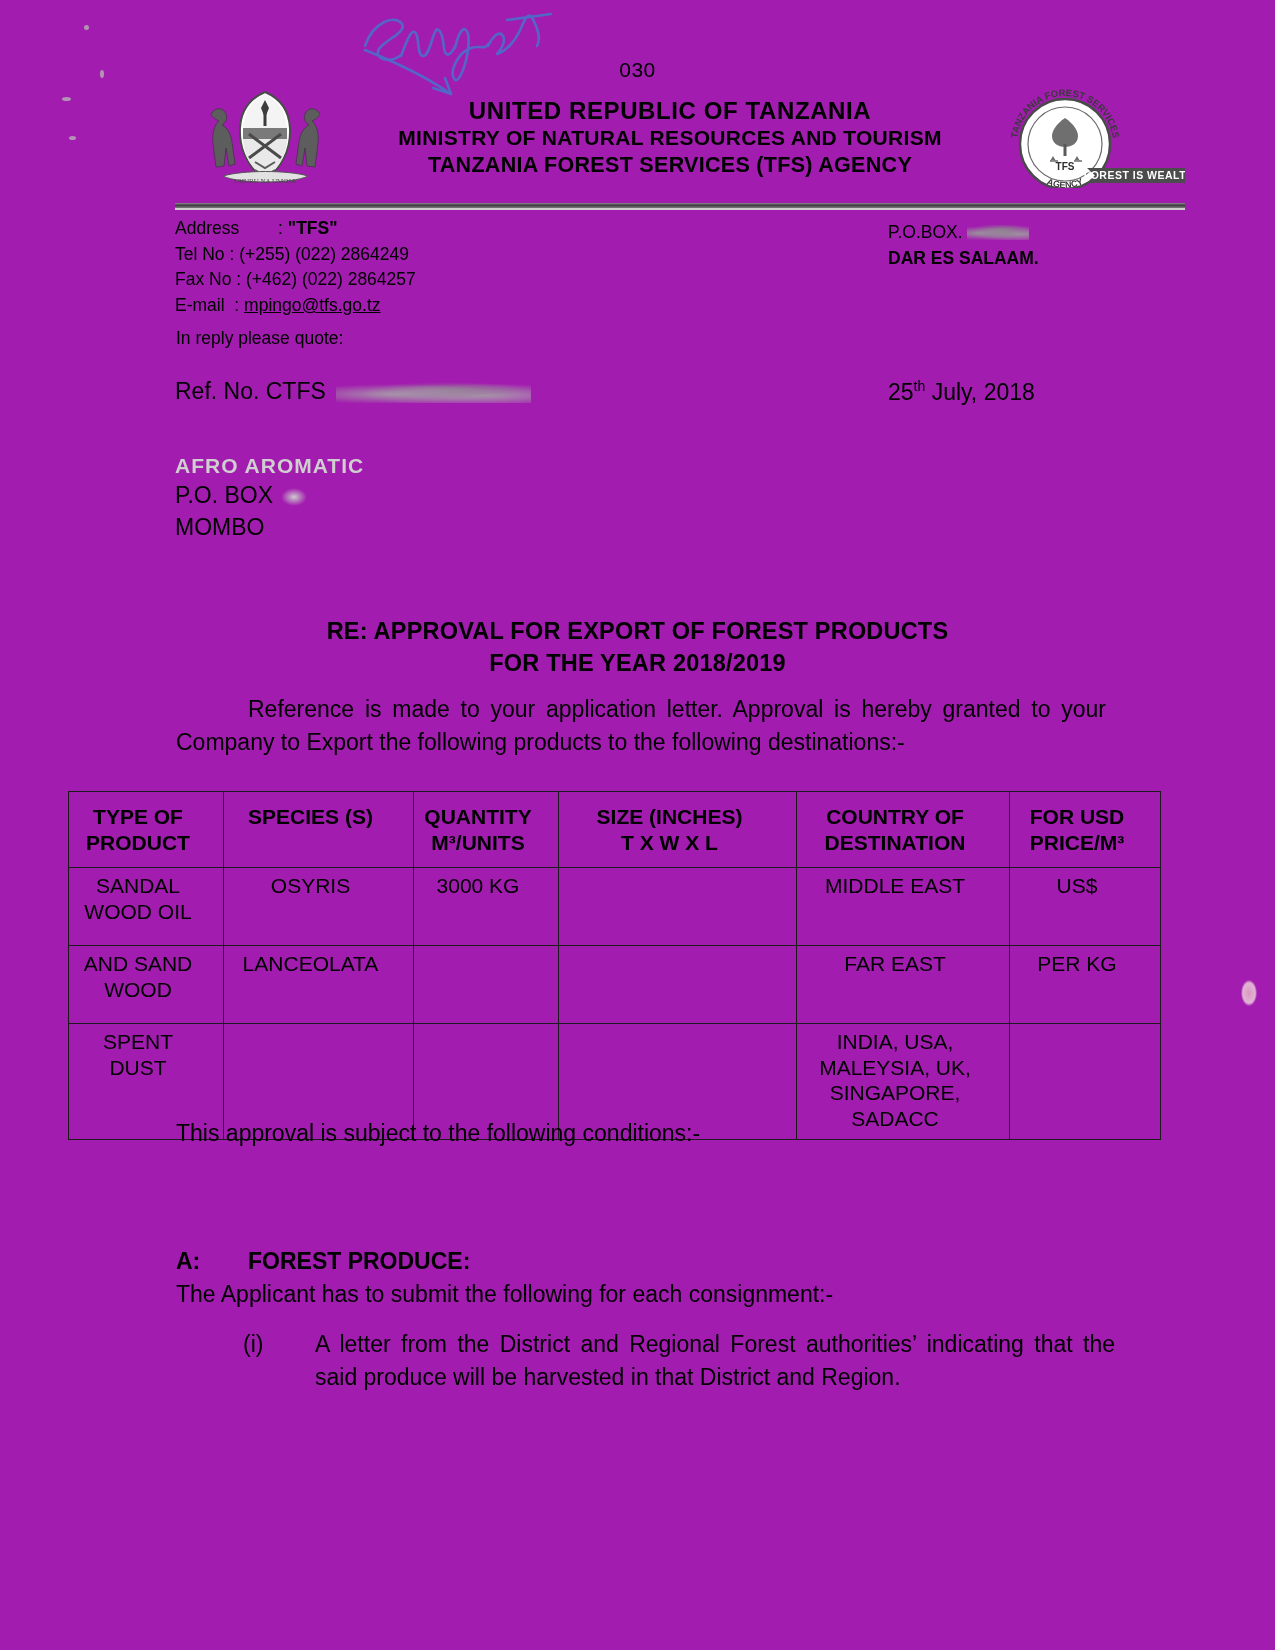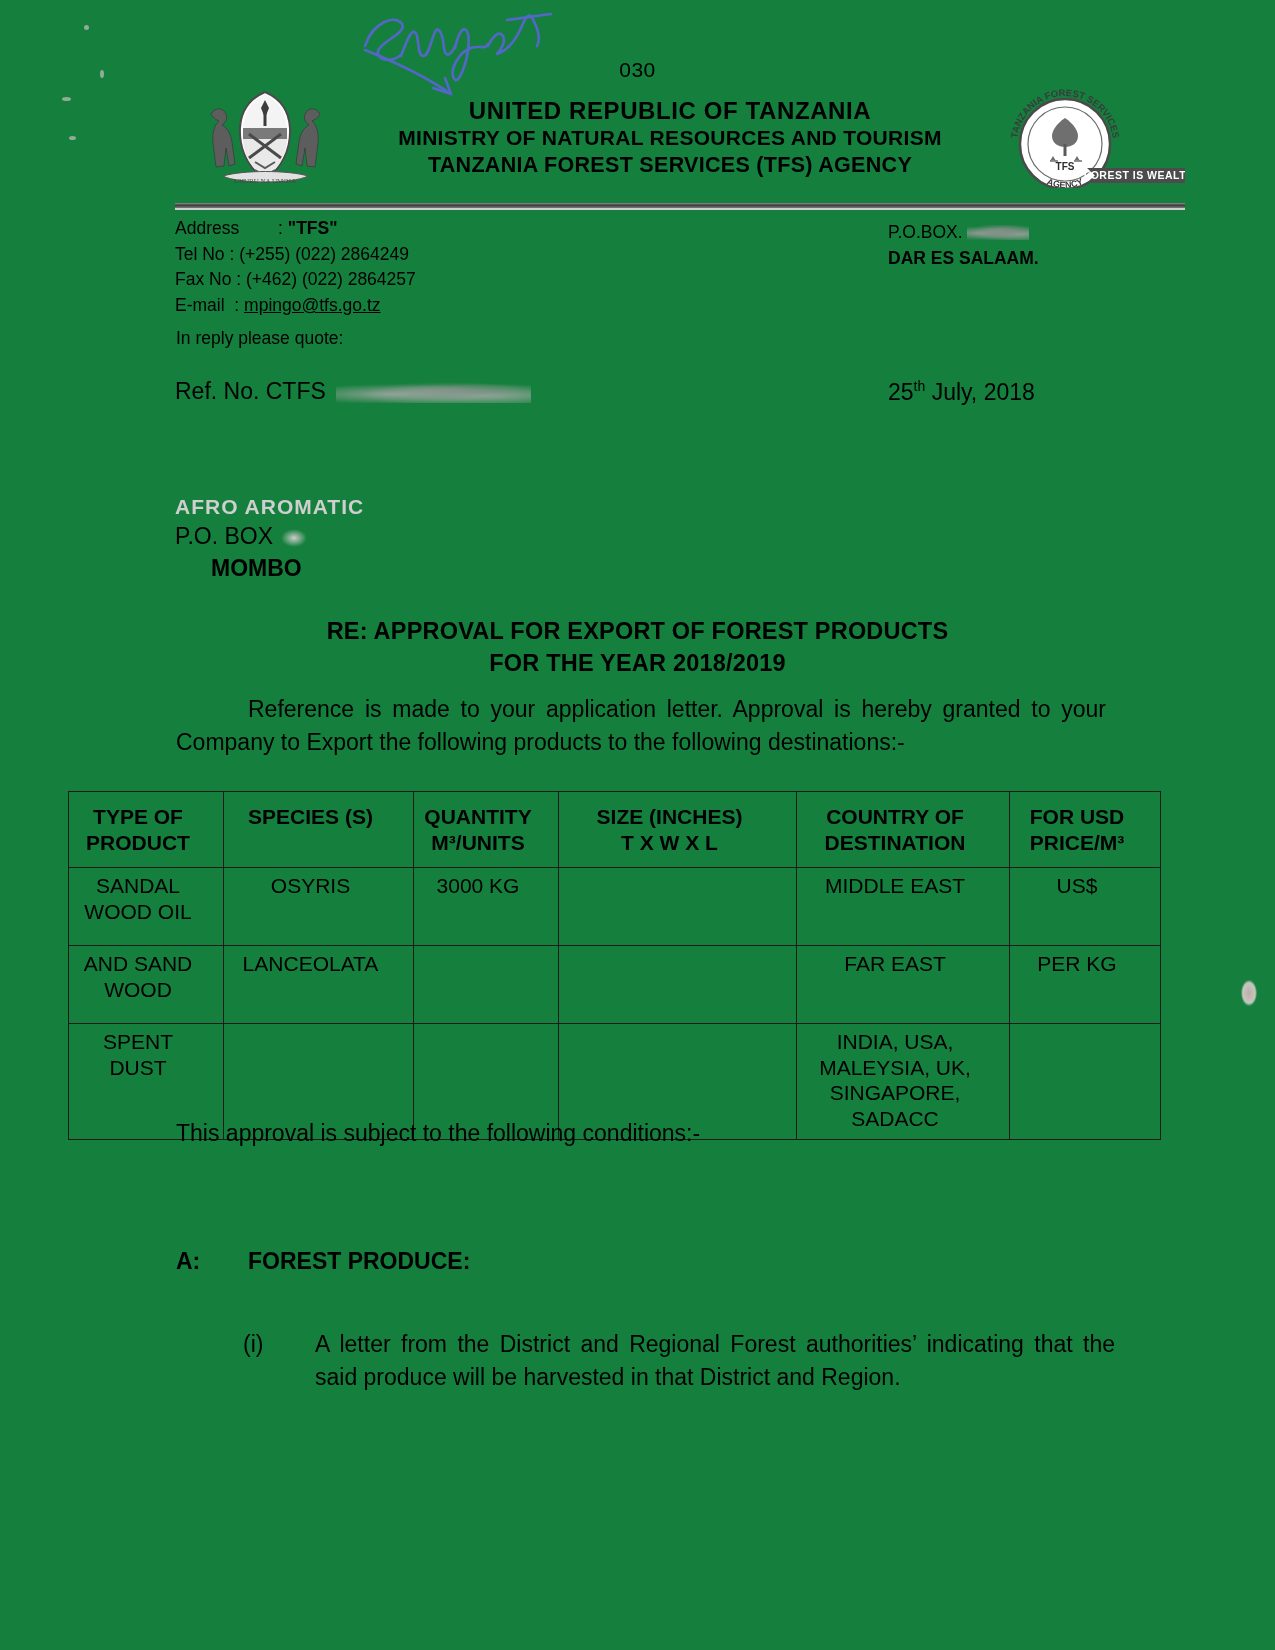--- a/index.html
+++ b/index.html
@@ -10,21 +10,21 @@
   }
   body {
     font-family: "Liberation Sans", sans-serif;
     color: #000000;
   }
   #page {
     position: relative;
     width: 1275px;
     height: 1650px;
     margin: 0 auto;
-    background: #15803d;
+    background: #a21caf;
     overflow: hidden;
   }
 
   
   .speck {
     position: absolute;
     background: #b9b9b4;
     border-radius: 50%;
     opacity: .75;
   }
@@ -197,31 +197,30 @@
     font-size: 23px;
     line-height: 1.38;
   }
   .addressee .company-faded {
     color: #cfcfcf;
     font-weight: bold;
     letter-spacing: 1px;
     font-size: 21px;
     display: block;
     height: 28px;
-    margin-top: 41px;
   }
   .addressee .pobox-row .smudge {
     display: inline-block;
     width: 26px;
     height: 18px;
     vertical-align: -3px;
     margin-left: 8px;
     background: radial-gradient(ellipse at center, #cccccc 0%, rgba(255,255,255,0) 70%);
   }
-  .addressee .city-row { font-weight: bold; margin-left: 36px; }
+  .addressee .city-row { font-weight: normal; }
 
   
   .subject {
     position: absolute;
     left: 0;
     top: 615px;
     width: 1275px;
     text-align: center;
     font-size: 23.5px;
     font-weight: bold;
@@ -506,19 +505,20 @@
         </tr>
       </tbody>
     </table>
   </div>
 
   <div class="conditions-lead">This approval is subject to the following conditions:-</div>
 
   <div class="section-a">
     <span class="a-label">A:</span><span>FOREST PRODUCE:</span>
   </div>
+  <div class="section-a-sub">The Applicant has to submit the following for each consignment:-</div>
 
   <div class="item-i">
     <span class="roman">(i)</span>
     <span class="item-text">A letter from the District and Regional Forest authorities’ indicating that the said produce will be harvested in that District and Region.</span>
   </div>
 
 </div>
 
 </body></html>

